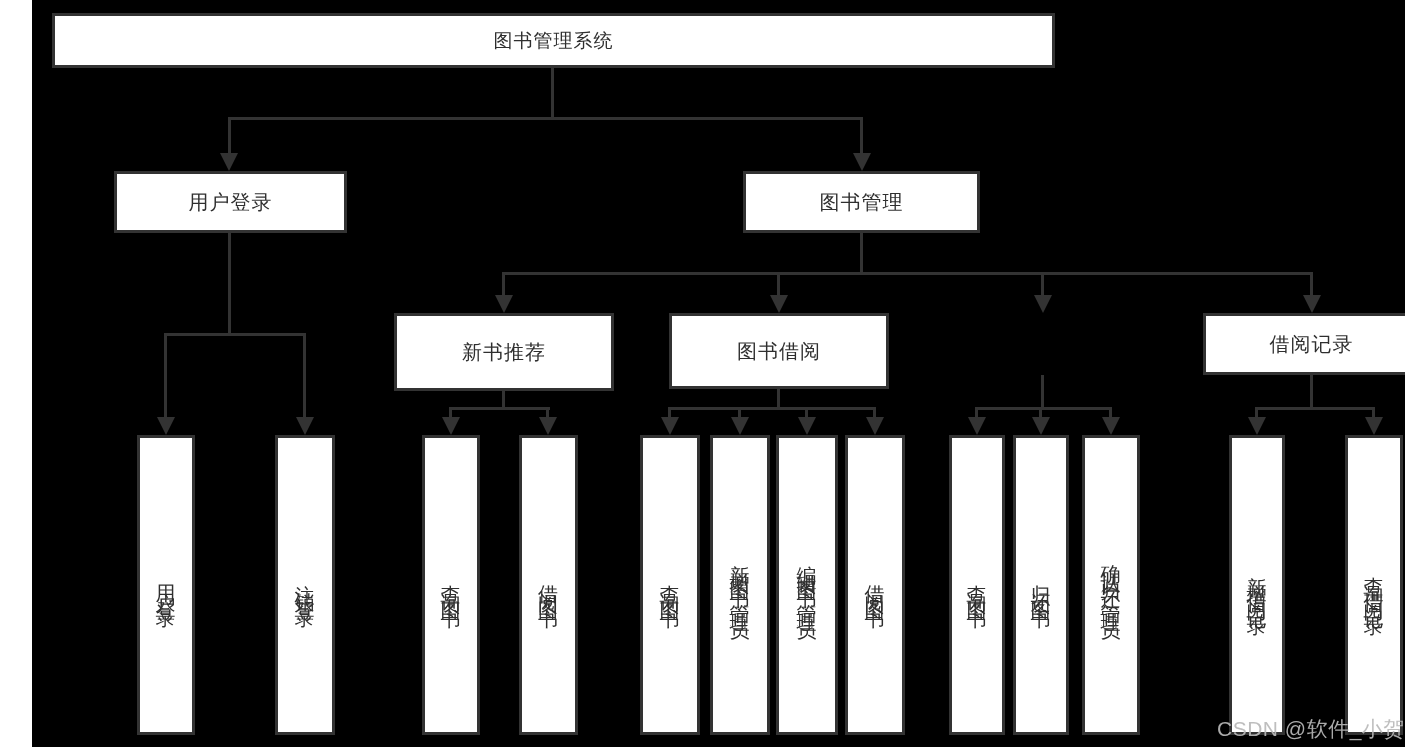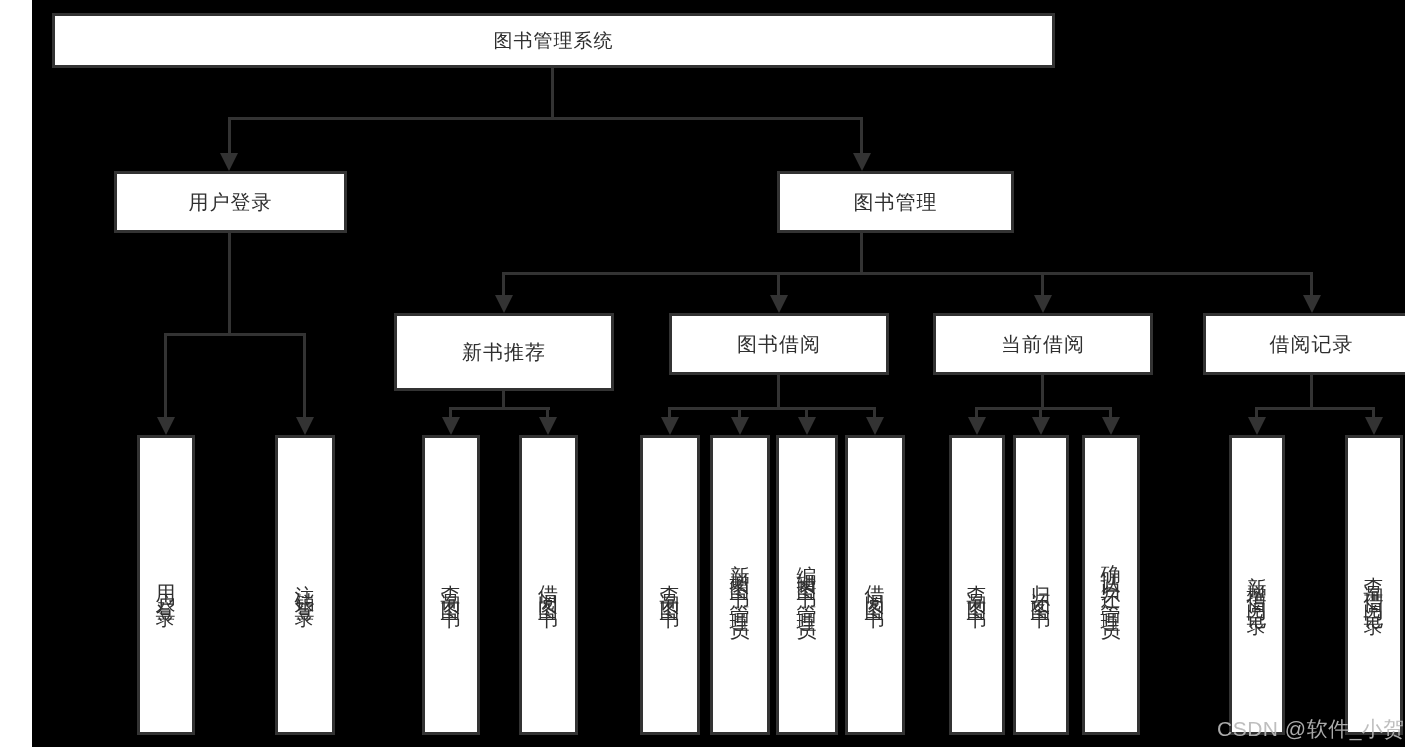--- a/index.html
+++ b/index.html
@@ -77,35 +77,32 @@
 <div id="canvas">
 
   <div class="node root" style="left:20px; top:13px; width:1003px; height:55px;">
     <span>图书管理系统</span>
   </div>
 
   <div class="node" style="left:82px; top:171px; width:233px; height:62px;">
     <span>用户登录</span>
   </div>
 
-  <div class="node" style="left:745px; top:171px; width:237px; height:62px;">
+  <div class="node" style="left:711px; top:171px; width:237px; height:62px;">
     <span>图书管理</span>
   </div>
 
   <div class="node" style="left:362px; top:313px; width:220px; height:78px;">
     <span>新书推荐</span>
   </div>
 
-  <div class="node" style="left:637px; top:313px; width:220px; height:62px;">
+  <div class="node" style="left:637px; top:313px; width:220px; height:76px;">
     <span>图书借阅</span>
   </div>
 
-  <div class="node" style="left:901px; top:313px; width:220px; height:62px;">
-    <span>当前借阅</span>
-  </div>
 
   <div class="node" style="left:1171px; top:313px; width:217px; height:62px;">
     <span>借阅记录</span>
   </div>
 
   <div class="vnode" style="left:105px; top:435px; width:58px; height:300px;">
     <span>用户登录</span>
   </div>
 
   <div class="vnode" style="left:243px; top:435px; width:60px; height:300px;">

